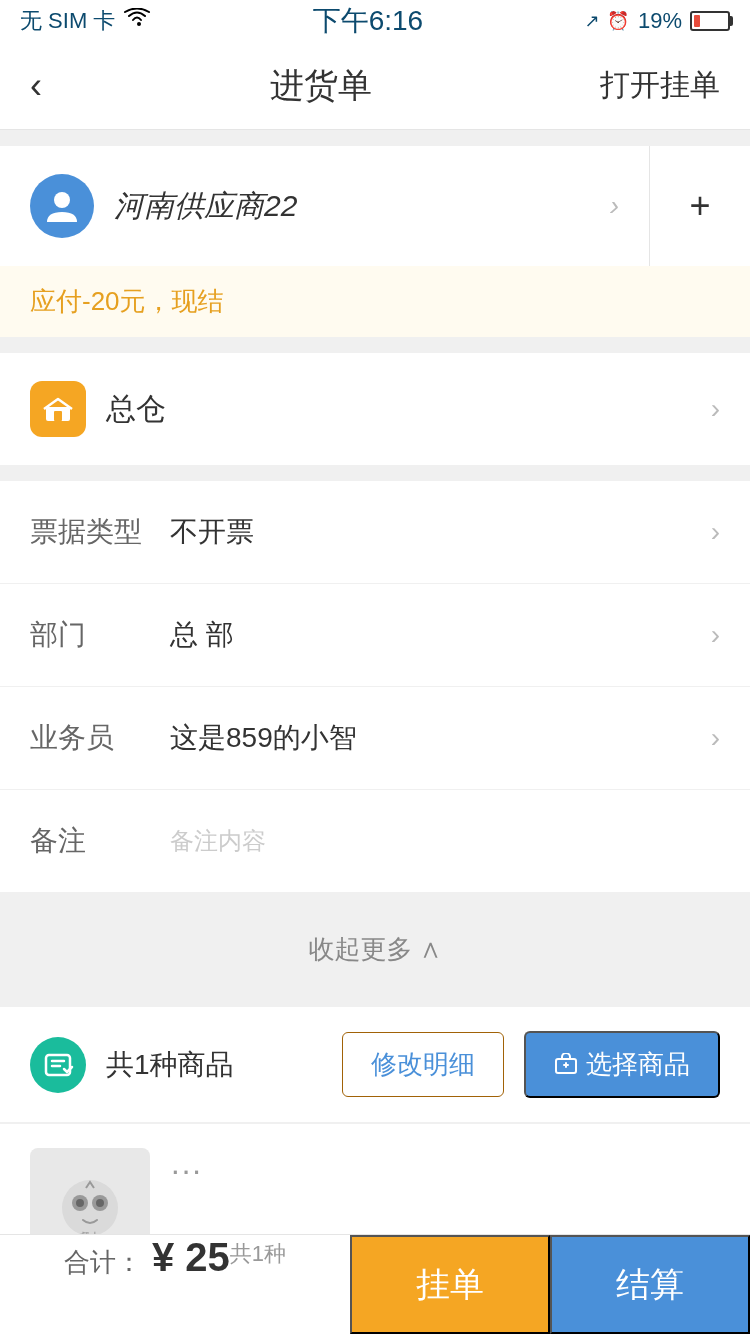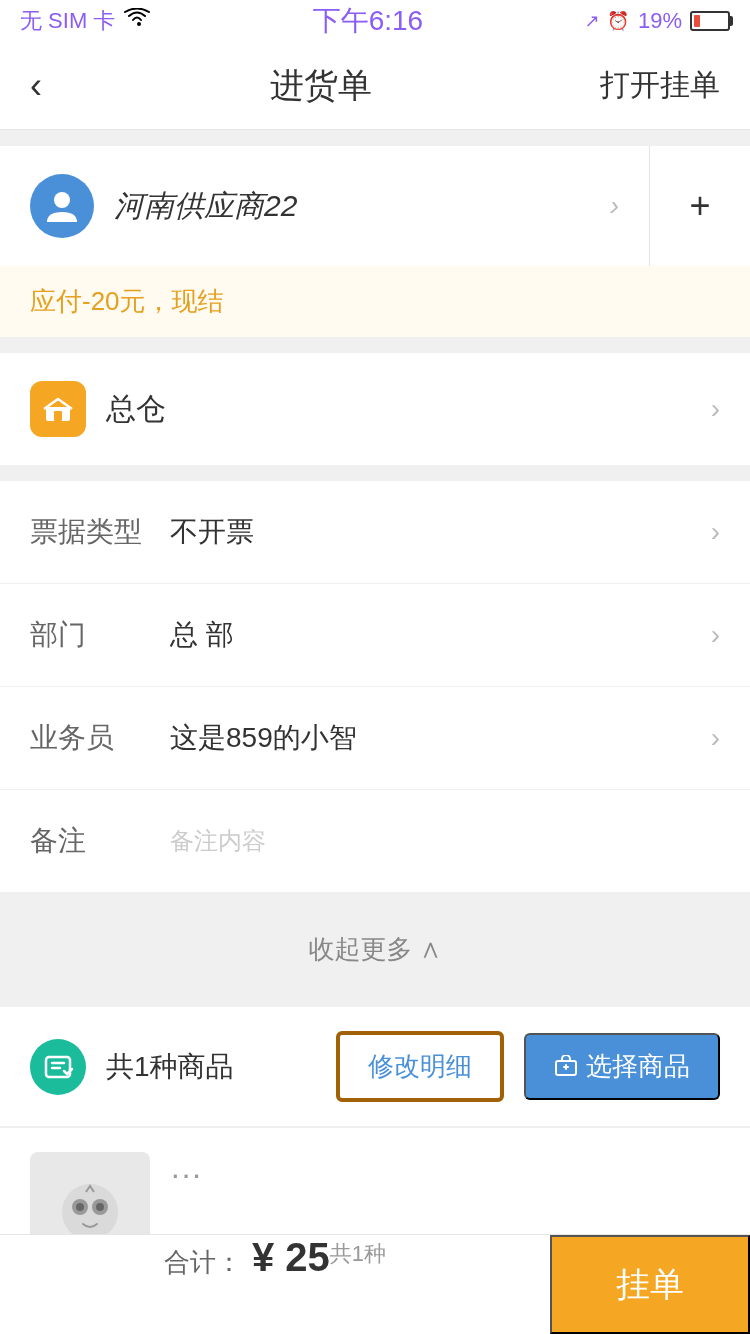--- a/index.html
+++ b/index.html
@@ -15,21 +15,21 @@
 
     
     .status-bar {
       height: 42px;
       background: #fff;
       display: flex;
       align-items: center;
       justify-content: space-between;
       padding: 1px 20px;
       font-size: 22px;
-      color: #8b5cf6;
+      color: #0c4a6e;
     }
     .status-left { display: flex; align-items: center; gap: 8px; }
     .status-center { font-size: 28px; font-weight: 500; }
     .status-right { display: flex; align-items: center; gap: 8px; font-size: 22px; }
     .battery-icon { width: 40px; height: 20px; border: 2px solid #333; border-radius: 3px; position: relative; display: inline-flex; align-items: center; padding: 2px; }
     .battery-icon::after { content: ''; width: 3px; height: 10px; background: #333; position: absolute; right: -5px; border-radius: 0 2px 2px 0; }
     .battery-fill { height: 100%; width: 20%; background: #e74c3c; border-radius: 1px; }
 
     
     .header {
@@ -166,21 +166,21 @@
       height: 56px;
       border-radius: 28px;
       background: #1abc9c;
       display: flex;
       align-items: center;
       justify-content: center;
       flex-shrink: 0;
     }
     .products-count { flex: 1; font-size: 28px; color: #333; }
     .btn-outline {
-      border: 4px solid #a16207;
+      border: 1px solid #a16207;
       color: #4a90d9;
       background: #fff;
       font-size: 26px;
       padding: 14px 28px;
       border-radius: 6px;
     }
     .btn-primary {
       background: #4a90d9;
       color: #fff;
       font-size: 26px;
@@ -395,13 +395,14 @@
 
 <div class="footer">
   <div class="footer-total">
     <div class="footer-total-row">
       <span class="footer-total-label">合计：</span>
       <span class="footer-total-amount">¥ 25</span>
     </div>
     <div class="footer-count">共1种</div>
   </div>
   <button class="footer-btn-hang">挂单</button>
+  <button class="footer-btn-checkout">结算</button>
 </div>
 
 </body></html>

